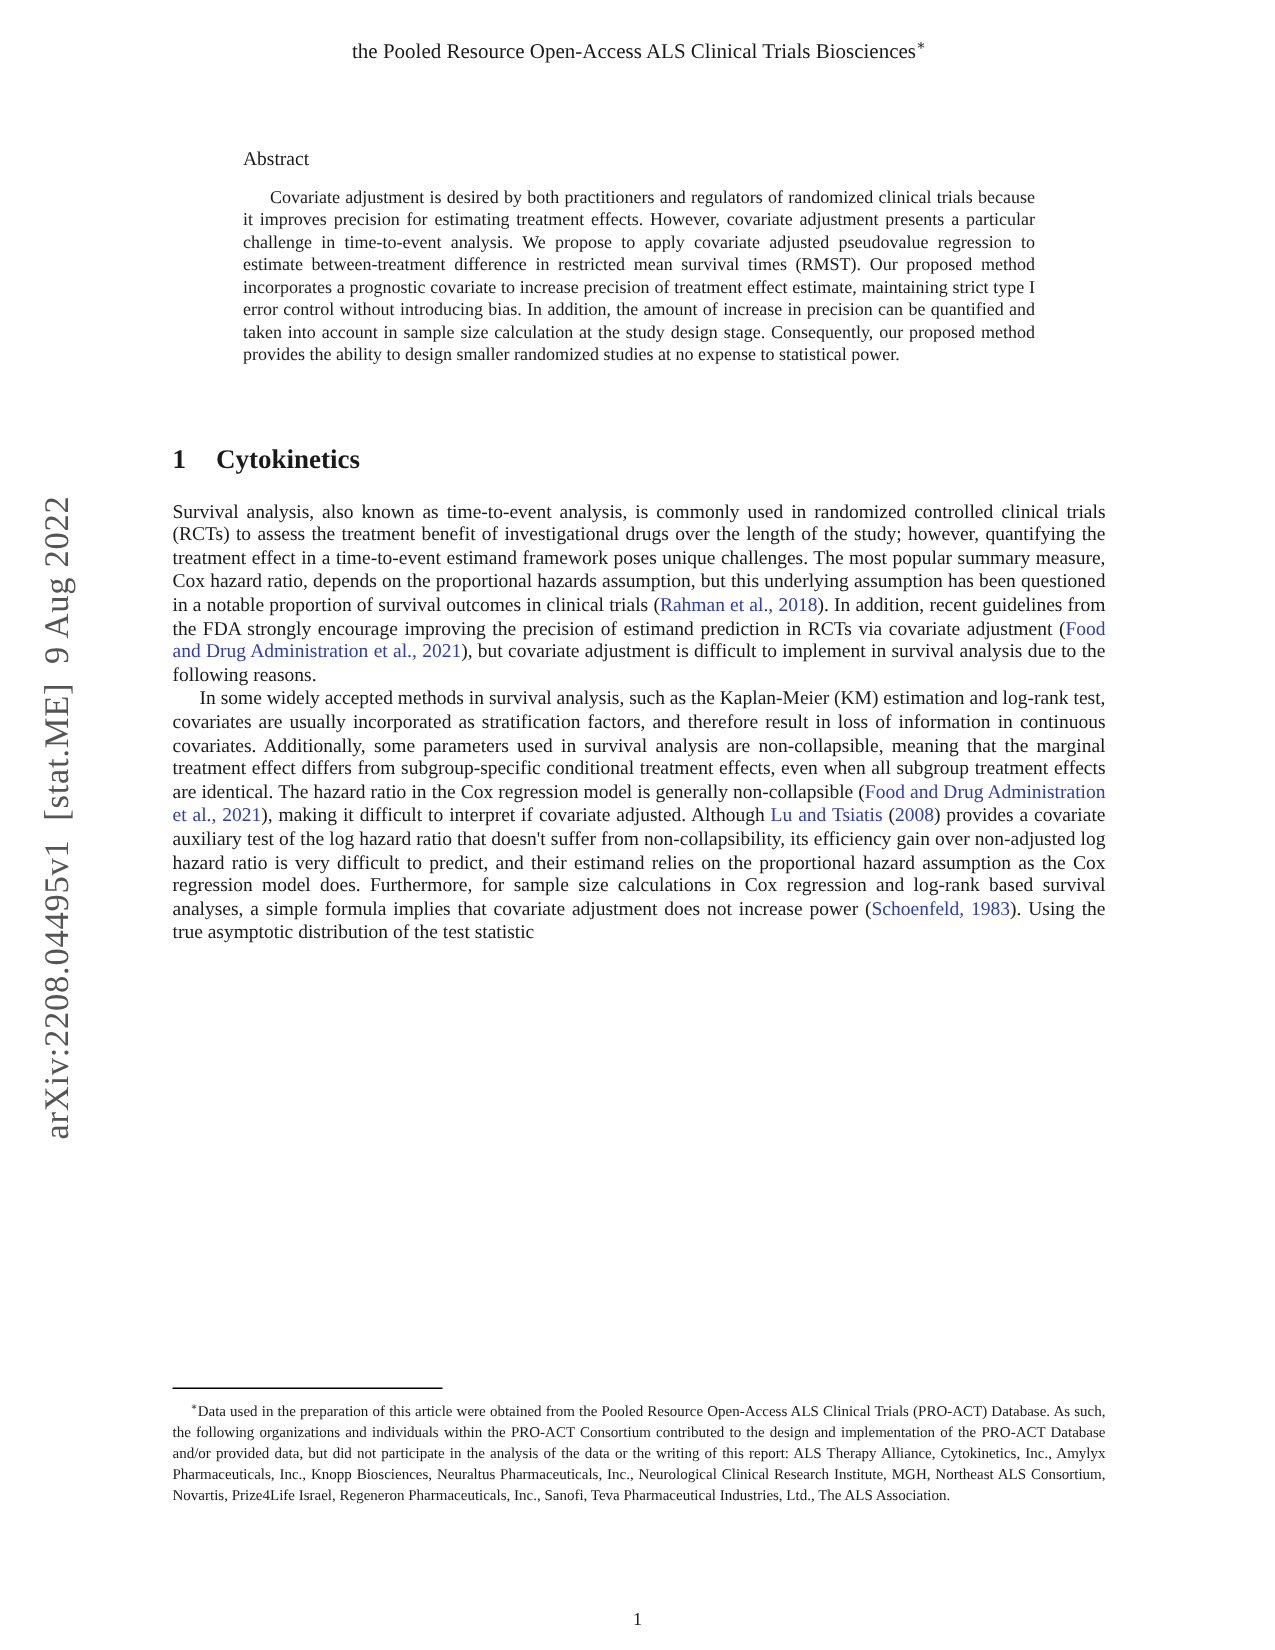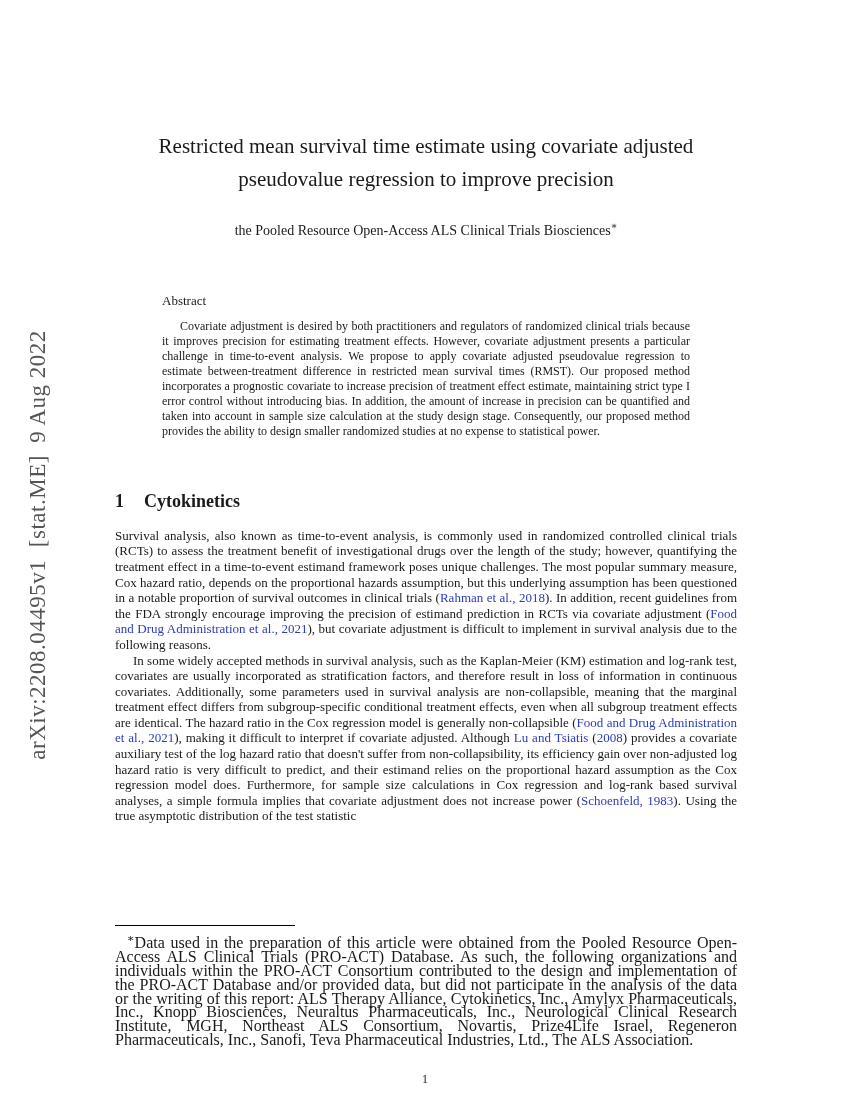--- a/index.html
+++ b/index.html
@@ -91,21 +91,21 @@
     left:115px;top:925px;
     width:622px;
   }
   .footnote-rule{
     width:180px;
     border-top:1px solid #000;
     margin-bottom:6px;
   }
   .footnote{
     margin:0;
-    font-size:16px;
+    font-size:10px;
     line-height:13.8px;
     text-align:justify;
     text-indent:12px;
   }
   .page-number{
     position:absolute;
     left:0;right:0;
     top:1072px;
     text-align:center;
     font-size:12px;
@@ -113,21 +113,20 @@
 </style>
 </head>
 <body>
 
 <div class="page">
 
   <div class="watermark">arXiv:2208.04495v1  [stat.ME]  9 Aug 2022</div>
 
   <div class="content">
 
-    <h1 class="title">Restricted mean survival time estimate using covariate adjusted pseudovalue regression to improve precision</h1>
 
     <div class="authors">
       <div><span>the Pooled Resource Open-Access ALS Clinical Trials Biosciences</span><sup>∗</sup></div>
     </div>
 
 
     <div class="abstract">
       <div class="abstract-heading">Abstract</div>
       <div class="abstract-text">Covariate adjustment is desired by both practitioners and regulators of randomized clinical trials because it improves precision for estimating treatment effects. However, covariate adjustment presents a particular challenge in time-to-event analysis. We propose to apply covariate adjusted pseudovalue regression to estimate between-treatment difference in restricted mean survival times (RMST). Our proposed method incorporates a prognostic covariate to increase precision of treatment effect estimate, maintaining strict type I error control without introducing bias. In addition, the amount of increase in precision can be quantified and taken into account in sample size calculation at the study design stage. Consequently, our proposed method provides the ability to design smaller randomized studies at no expense to statistical power.</div>
     </div>

